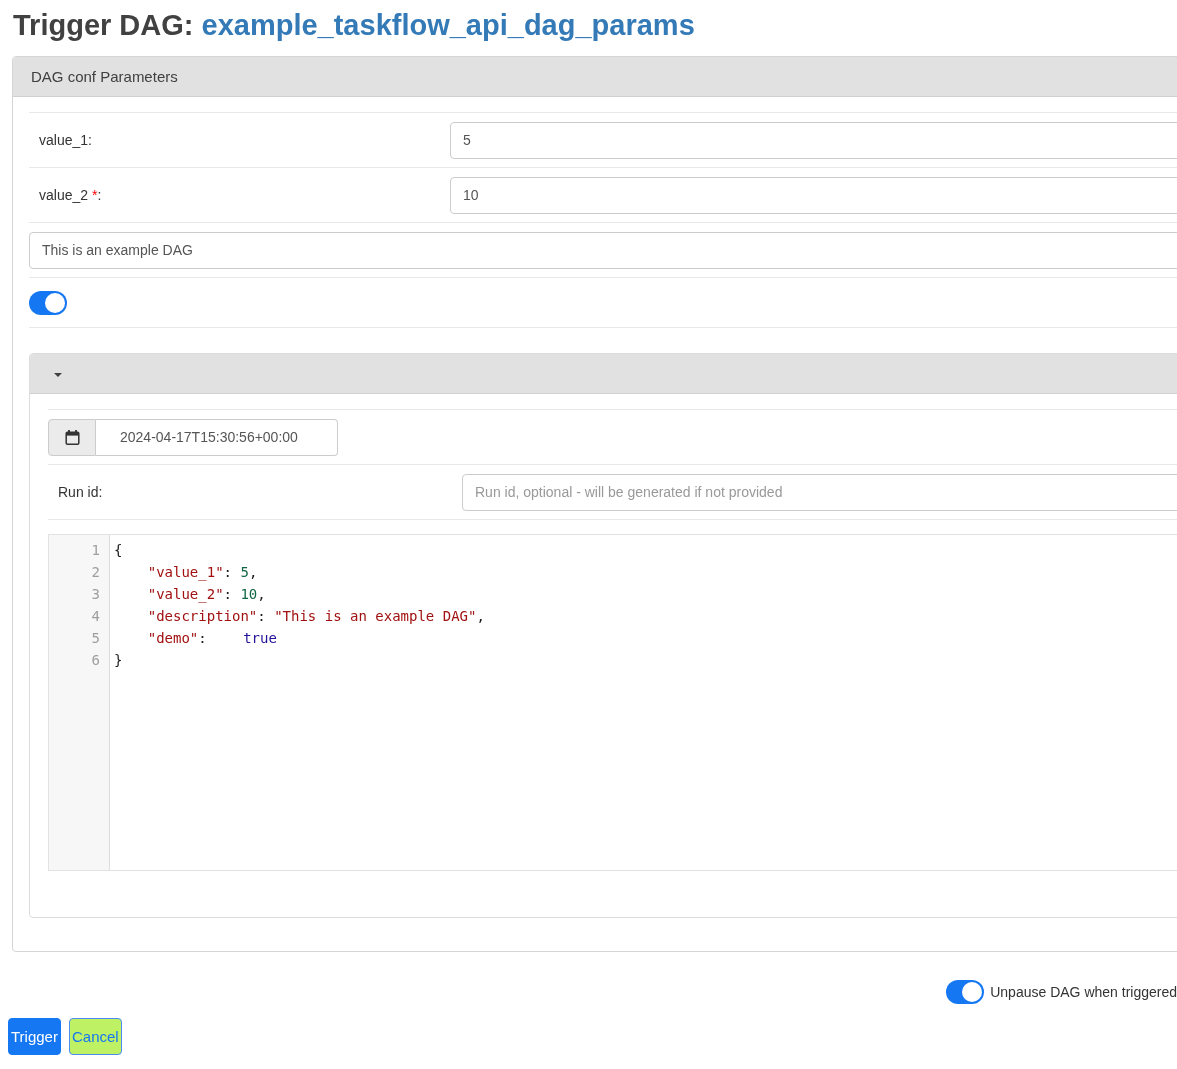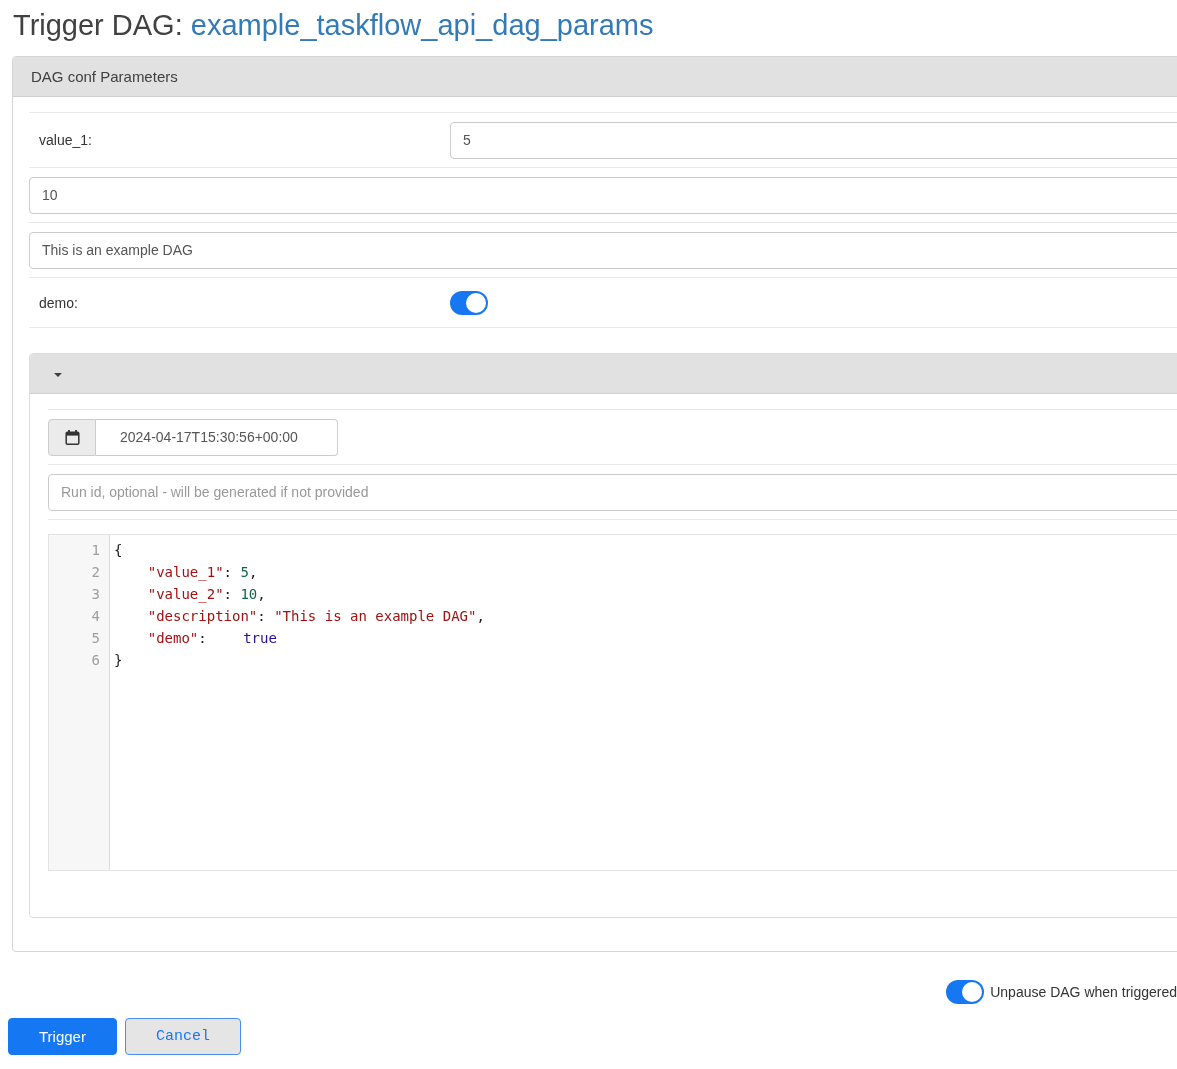--- a/index.html
+++ b/index.html
@@ -6,21 +6,21 @@
   html, body { margin: 0; padding: 0; }
   body {
     width: 1177px; height: 1069px; overflow: hidden;
     background: #fff; color: #333;
     font-family: "Liberation Sans", sans-serif; font-size: 14px;
   }
   :root { --accent: #1677f2; --red: #ff0000; --link: #337ab7; }
 
   
   .page-title {
-    margin: 6px 0 0 13px; font-size: 29px; font-weight: 400;
+    margin: 6px 0 0 13px; font-size: 29px; font-weight: 700;
     color: #414141; line-height: 38px; white-space: nowrap;
   }
   .page-title a { color: var(--link); text-decoration: none; cursor: pointer; }
 
   
   .panel { border: 1px solid #d5d5d5; border-radius: 4px; background: #fff; }
   .panel-outer { margin: 12px -14px 0 12px; }
   .panel-heading {
     background: #e1e1e1; border-bottom: 1px solid #d0d0d0;
     border-radius: 4px 4px 0 0; padding: 10px 18px;
@@ -92,55 +92,55 @@
   .tok-atom { color: #221199; margin-left: 28px; }
   .tok-p    { color: #1a1a1a; }
   .tok-ws   { color: #000; }
 
   
   .unpause-row { margin: 28px 0 0 8px; display: flex; align-items: center; justify-content: flex-end; }
   .unpause-row .label-text { margin-left: 6px; color: #333; }
   .actions { margin: 14px 0 0 8px; display: flex; gap: 8px; }
   .btn {
     font-family: "Liberation Sans", sans-serif; font-size: 15px;
-    border-radius: 4px; padding: 8px 30px; cursor: pointer; line-height: 19px;
+    border-radius: 4px; padding: 8px 2px; cursor: pointer; line-height: 19px;
   }
   .btn-trigger { background: var(--accent); border: 1px solid var(--accent); color: #fff; }
-  .btn-cancel  { background: #e5e5e5; border: 1px solid #4a8df0; color: var(--accent); font-family: Liberation Mono, monospace; }
+  .btn-cancel  { background: #bef264; border: 1px solid #4a8df0; color: var(--accent); }
 
   .cal-icon svg { display: block; }
 </style>
 </head>
 <body>
 
 <h1 class="page-title"><span>Trigger DAG: </span><a href="#">example_taskflow_api_dag_params</a></h1>
 
 <div class="panel panel-outer">
   <div class="panel-heading">DAG conf Parameters</div>
   <div class="panel-body">
 
     <div class="form-table" id="param-form">
         <div class="form-row">
           <div class="row-label"><span>value_1</span>:</div>
           <div class="row-control">
             <input class="form-control" type="text" value="5" style="">
           </div>
         </div>
         <div class="form-row">
+          <div class="row-label"><span>value_2</span><span class="req"> *</span>:</div>
           <div class="row-control">
             <input class="form-control" type="text" value="10" style="">
           </div>
         </div>
         <div class="form-row">
           <div class="row-control">
             <input class="form-control" type="text" value="This is an example DAG" style="">
           </div>
         </div>
         <div class="form-row row-toggle">
-          <div class="row-label"><span>demo</span>:</div>
           <div class="row-control">
             <div class="toggle">
               <div class="knob"></div>
             </div>
           </div>
         </div>
       </div>
 
     <div class="panel panel-inner">
       <div class="panel-heading"><span class="caret"></span></div>
@@ -158,20 +158,21 @@
                       <rect x="2.2" y="3.2" width="12.6" height="12" rx="1.2" fill="none" stroke="#333" stroke-width="1.5"></rect>
                       <rect x="2.2" y="3.2" width="12.6" height="3.4" fill="#333"></rect>
                     </svg>
                   </span>
                 </div>
                 <input class="form-control" type="text" value="2024-04-17T15:30:56+00:00" style="">
               </div>
             </div>
           </div>
           <div class="form-row">
+            <div class="row-label">Run id:</div>
             <div class="row-control">
               <input class="form-control" type="text" placeholder="Run id, optional - will be generated if not provided" style="">
             </div>
           </div>
         </div>
 
         <div class="code-editor">
           <div class="gutter" id="editor-gutter">
               <div class="ln">1</div>
               <div class="ln">2</div>

